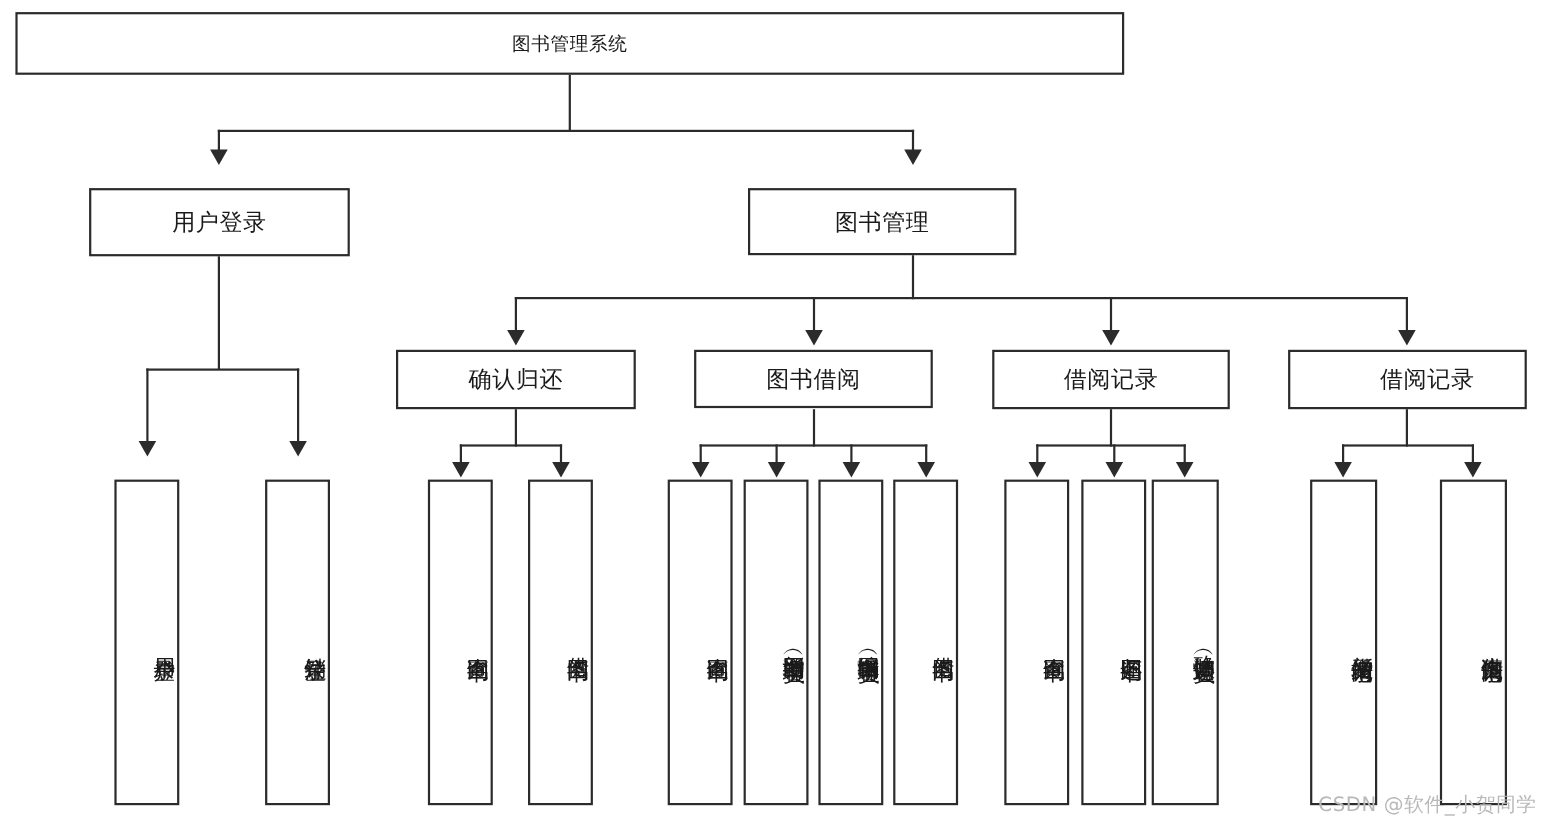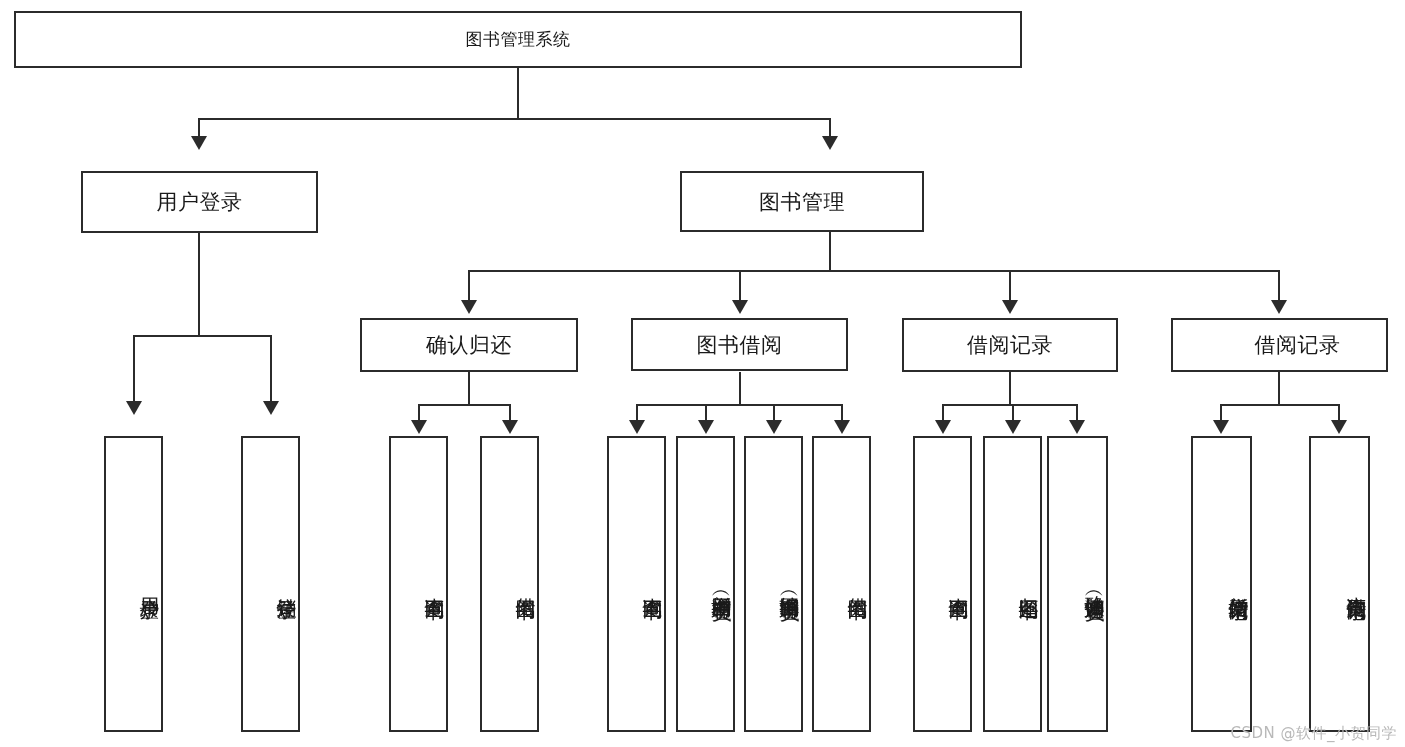--- a/index.html
+++ b/index.html
@@ -62,21 +62,21 @@
     width: 0;
     height: 0;
     border-left: 8px solid transparent;
     border-right: 8px solid transparent;
     border-top: 14px solid #2b2b2b;
   }
   .watermark {
     position: absolute;
     right: 8px;
     bottom: 4px;
-    font-size: 15px;
+    font-size: 18px;
     color: #b9b9b9;
     white-space: nowrap;
     letter-spacing: 0.5px;
   }
 </style>
 </head>
 <body>
 
 <div id="canvas">
 

